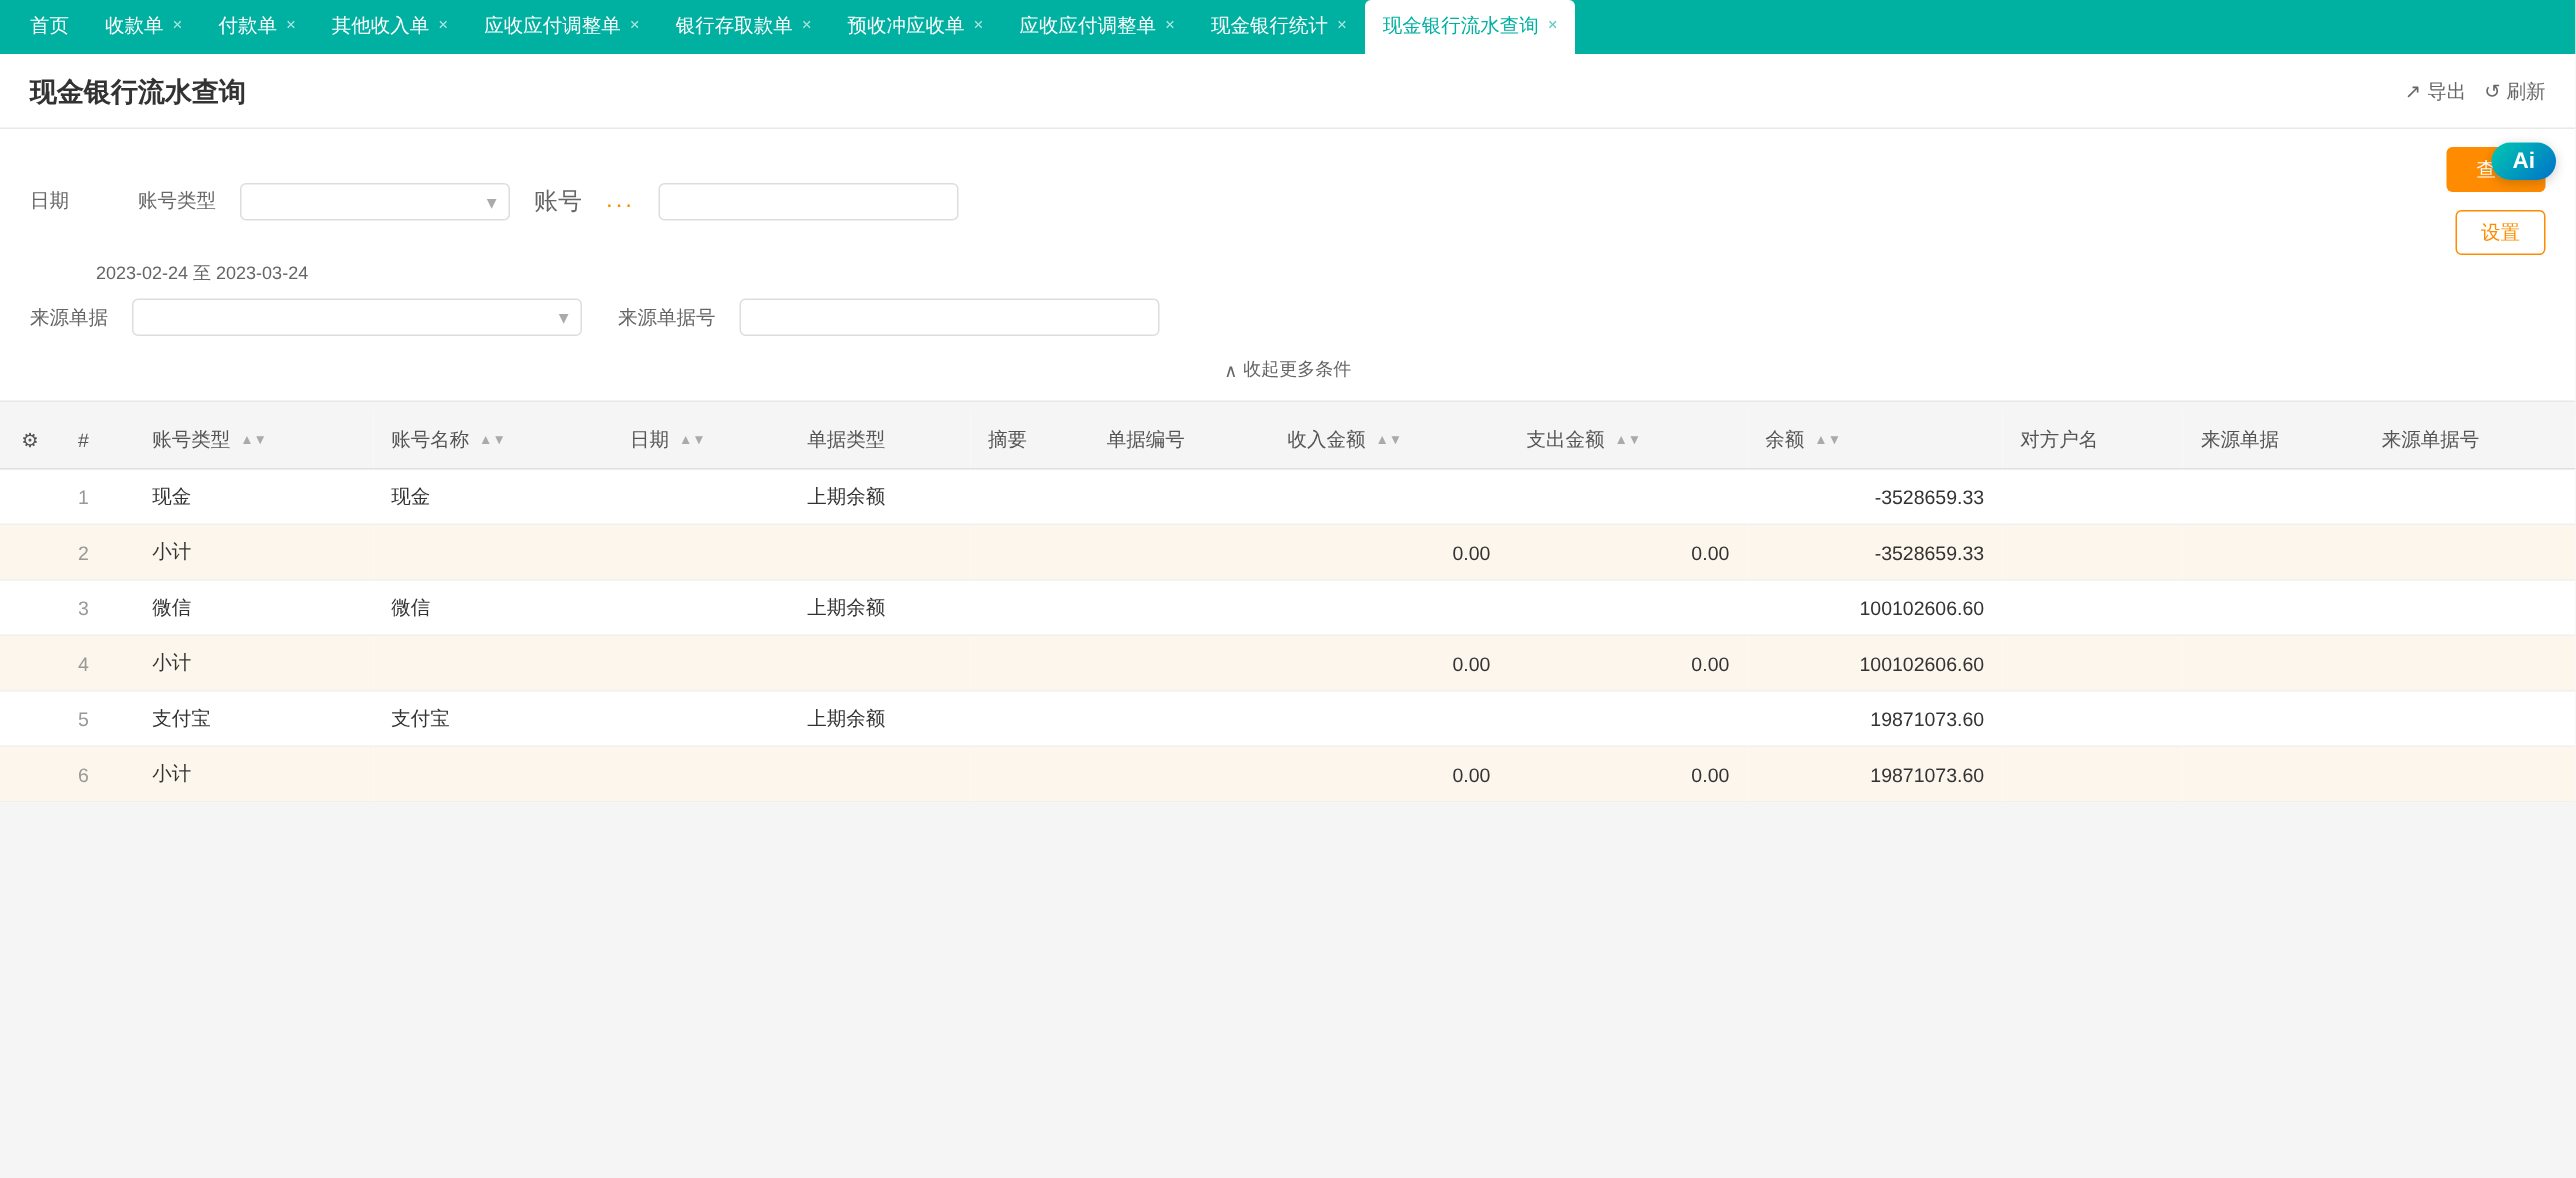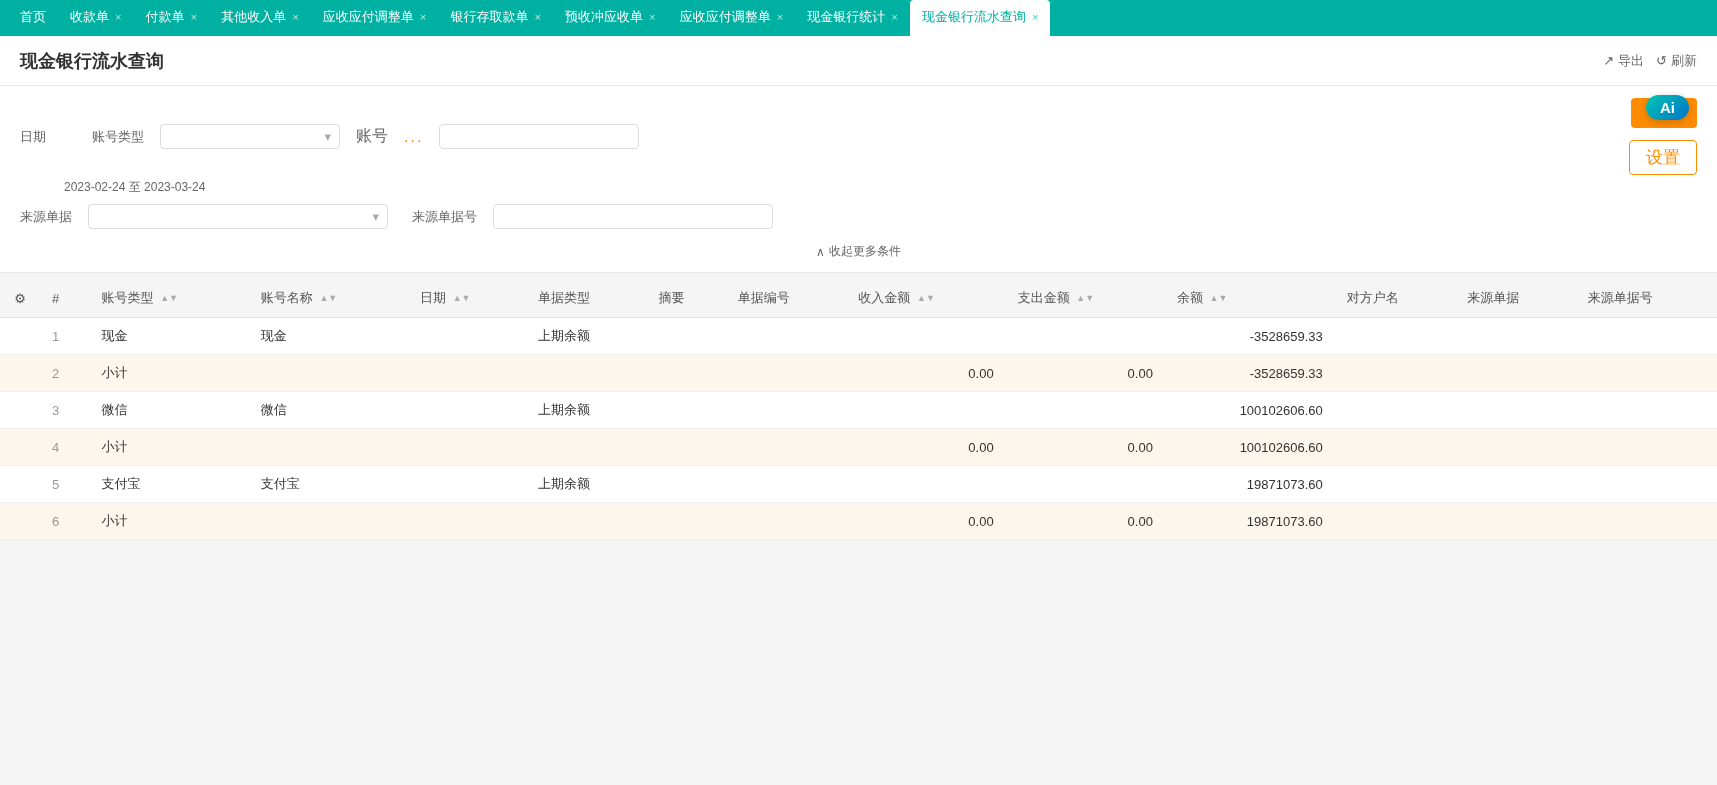--- a/index.html
+++ b/index.html
@@ -145,21 +145,21 @@
       cursor: pointer;
       font-size: 13px;
     }
     .btn-settings {
       background: #fff;
       color: #ff8c00;
       border: 1px solid #ff8c00;
       border-radius: 4px;
       padding: 5px 16px;
       cursor: pointer;
-      font-size: 17px;
+      font-size: 13px;
       margin-top: 6px;
       display: block;
     }
     .collapse-row {
       display: flex;
       justify-content: center;
       align-items: center;
       margin-top: 4px;
       cursor: pointer;
       color: #666;
@@ -214,21 +214,21 @@
       padding: 9px 12px;
       color: #333;
       white-space: nowrap;
     }
     .td-amount { text-align: right; }
     .row-index { color: #999; }
 
     
     .ai-badge {
       position: fixed;
-      right: 28px;
+      right: 13px;
       top: 95px;
       background: linear-gradient(135deg, #00c9b1, #0070c9);
       color: #fff;
       border-radius: 20px;
       padding: 4px 14px;
       font-size: 15px;
       font-weight: bold;
       cursor: pointer;
       z-index: 100;
       box-shadow: 0 2px 8px rgba(0,0,0,0.2);

